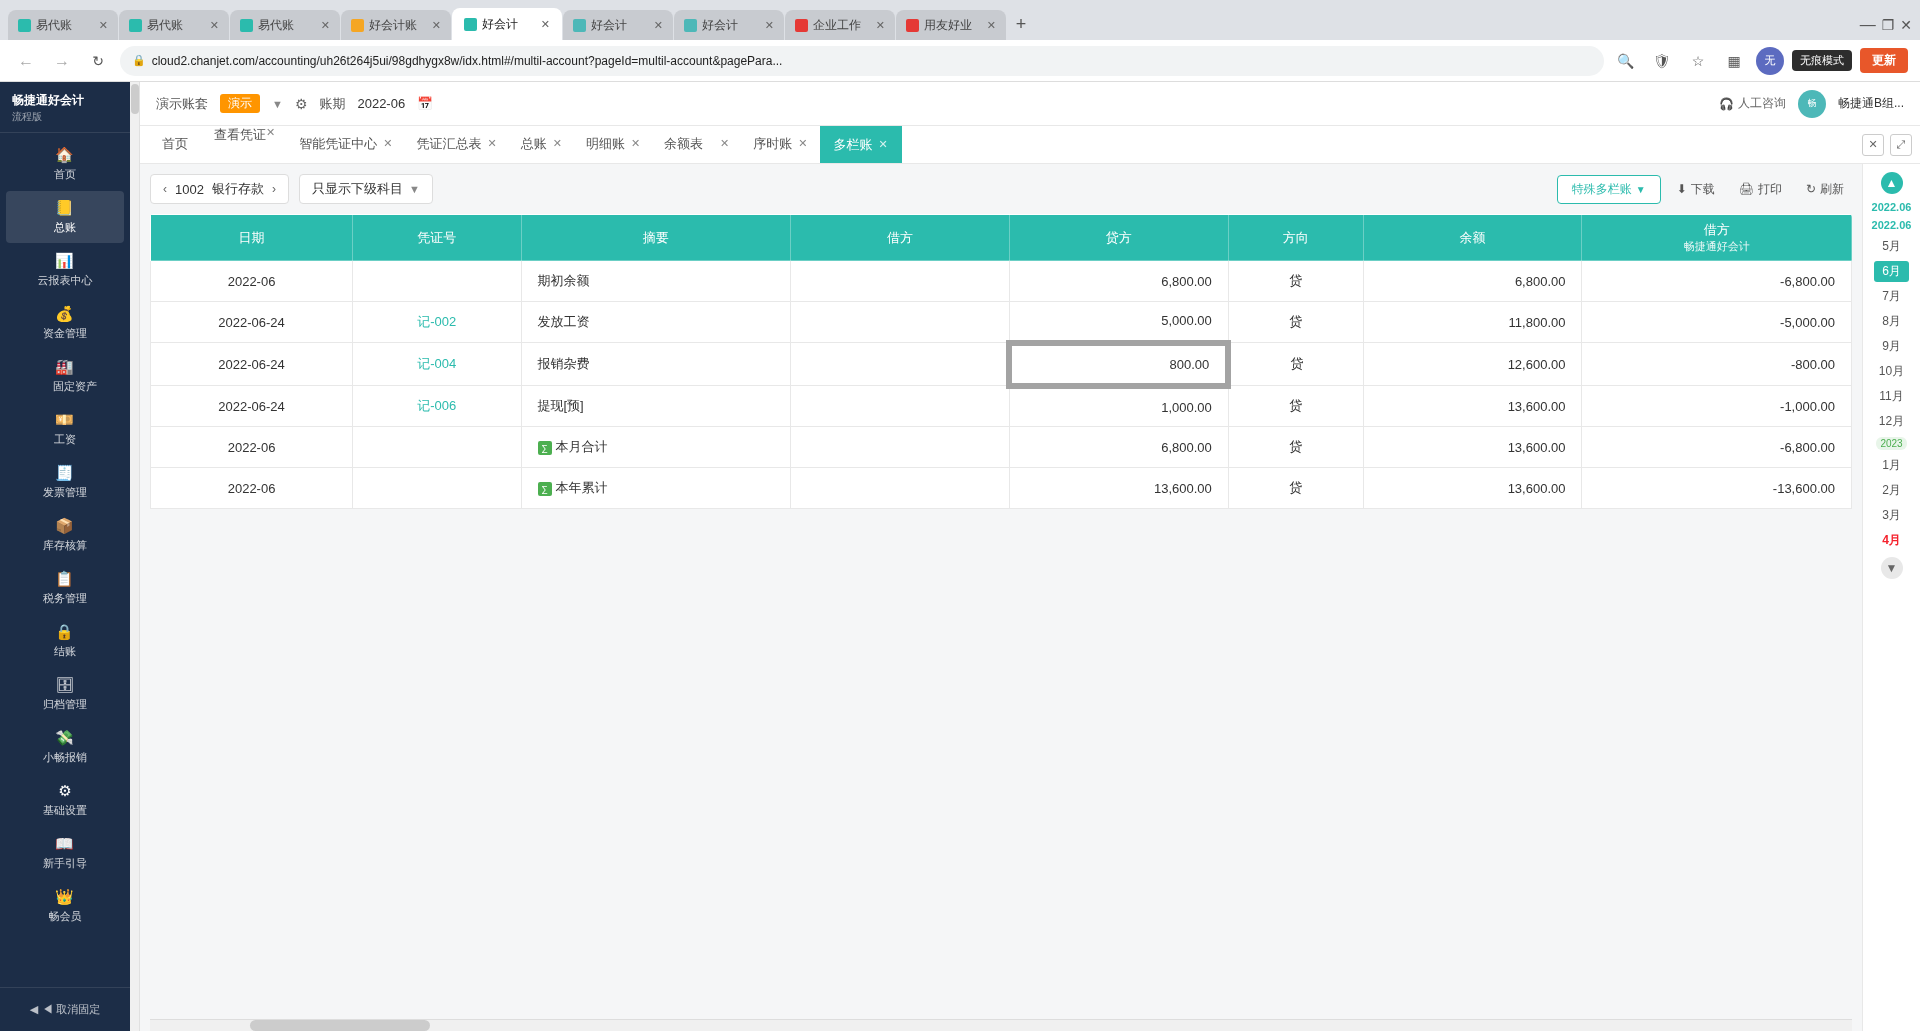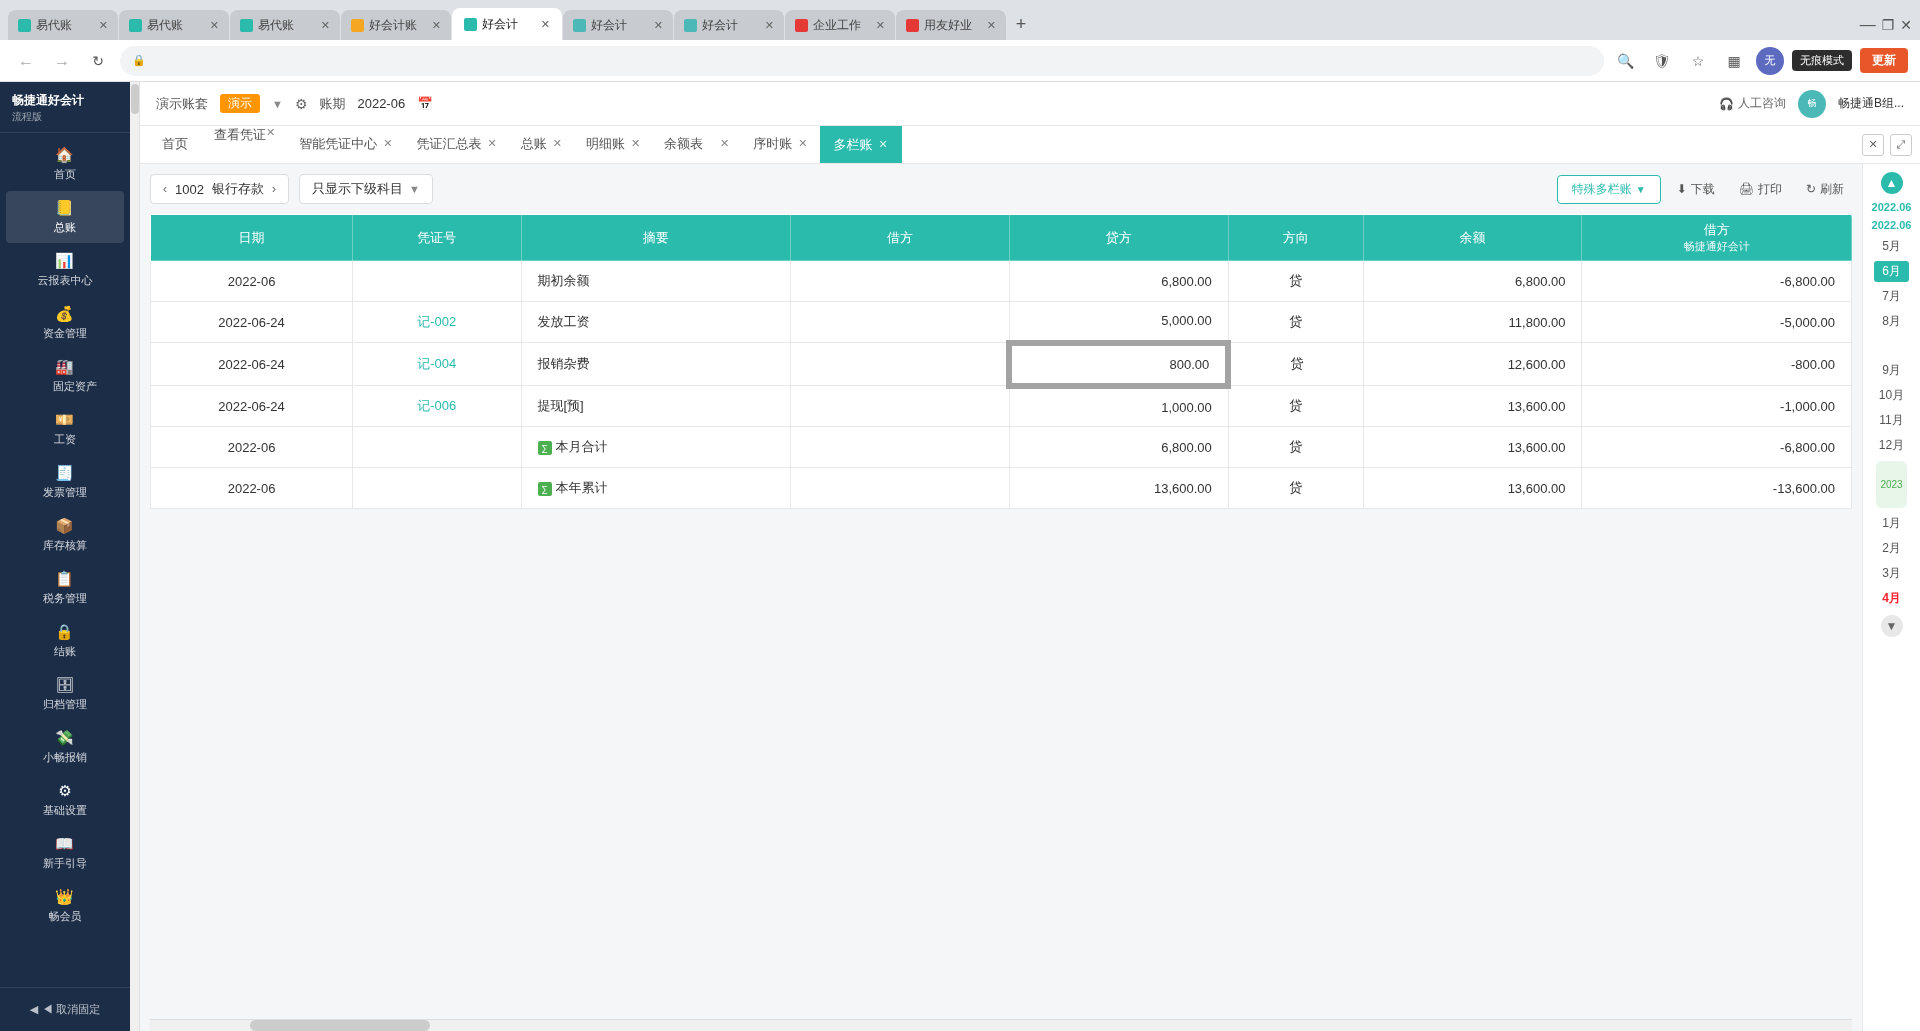--- a/index.html
+++ b/index.html
@@ -74,20 +74,21 @@
     <span style="font-size:14px;color:#555;cursor:pointer;">✕</span>
   </div>
 </div>
 
 <div style="background:#fff;height:42px;display:flex;align-items:center;padding:0 12px;gap:8px;border-bottom:1px solid #ddd;">
   <div style="width:28px;height:28px;display:flex;align-items:center;justify-content:center;border-radius:50%;cursor:pointer;color:#aaa;font-size:16px;">←</div>
   <div style="width:28px;height:28px;display:flex;align-items:center;justify-content:center;border-radius:50%;cursor:pointer;color:#aaa;font-size:16px;">→</div>
   <div style="width:28px;height:28px;display:flex;align-items:center;justify-content:center;border-radius:50%;cursor:pointer;color:#555;font-size:14px;">↻</div>
   <div style="flex:1;height:30px;background:#f1f3f4;border-radius:15px;display:flex;align-items:center;padding:0 12px;gap:6px;">
     <span style="font-size:11px;color:#555;">🔒</span>
+    <span style="font-size:12px;color:#222;flex:1;">cloud2.chanjet.com/accounting/uh26t264j5ui/98gdhygx8w/idx.html#/multil-account?pageId=multil-account&amp;pagePara...</span>
   </div>
   <div style="width:28px;height:28px;display:flex;align-items:center;justify-content:center;cursor:pointer;color:#555;font-size:14px;">🔍</div>
   <div style="width:28px;height:28px;display:flex;align-items:center;justify-content:center;cursor:pointer;color:#555;font-size:14px;">🛡</div>
   <div style="width:28px;height:28px;display:flex;align-items:center;justify-content:center;cursor:pointer;color:#555;font-size:14px;">☆</div>
   <div style="width:28px;height:28px;display:flex;align-items:center;justify-content:center;cursor:pointer;color:#555;font-size:14px;">▦</div>
   <div style="width:28px;height:28px;border-radius:50%;background:#5c6bc0;display:flex;align-items:center;justify-content:center;color:#fff;font-size:11px;cursor:pointer;">无</div>
   <div style="background:#2d2d2d;color:#fff;border-radius:4px;padding:3px 8px;font-size:11px;cursor:pointer;">无痕模式</div>
   <div style="background:#e8572a;color:#fff;border-radius:4px;padding:4px 12px;font-size:12px;cursor:pointer;font-weight:bold;">更新</div>
 </div>
 
@@ -401,25 +402,25 @@
 
         <div style="width:22px;height:22px;background:#2bbbad;border-radius:50%;display:flex;align-items:center;justify-content:center;color:#fff;font-size:12px;cursor:pointer;margin:4px 0;flex-shrink:0;">▲</div>
 
         <div style="font-size:11px;color:#2bbbad;font-weight:bold;padding:3px 0;cursor:pointer;text-align:center;">2022.06</div>
         <div style="font-size:11px;color:#2bbbad;font-weight:bold;padding:3px 0;cursor:pointer;text-align:center;">2022.06</div>
 
         <div style="font-size:12px;color:#555;padding:4px 0;cursor:pointer;text-align:center;">5月</div>
         <div style="font-size:12px;color:#fff;background:#2bbbad;border-radius:3px;padding:2px 8px;cursor:pointer;text-align:center;margin:2px 0;">6月</div>
         <div style="font-size:12px;color:#555;padding:4px 0;cursor:pointer;text-align:center;">7月</div>
         <div style="font-size:12px;color:#555;padding:4px 0;cursor:pointer;text-align:center;">8月</div>
-        <div style="font-size:12px;color:#555;padding:4px 0;cursor:pointer;text-align:right;margin-top:24px;">9月</div>
+        <div style="font-size:12px;color:#555;padding:4px 0;cursor:pointer;text-align:right;">9月</div>
         <div style="font-size:12px;color:#555;padding:4px 0;cursor:pointer;text-align:center;">10月</div>
         <div style="font-size:12px;color:#555;padding:4px 0;cursor:pointer;text-align:center;">11月</div>
         <div style="font-size:12px;color:#555;padding:4px 0;cursor:pointer;text-align:center;">12月</div>
-        <div style="font-size:10px;color:#4caf50;background:#e8f5e9;border-radius:6px;padding:18px 4px;margin:3px 0;text-align:center;">2023</div>
+        <div style="font-size:10px;color:#4caf50;background:#e8f5e9;border-radius:6px;padding:1px 4px;margin:3px 0;text-align:center;">2023</div>
         <div style="font-size:12px;color:#555;padding:4px 0;cursor:pointer;text-align:center;">1月</div>
         <div style="font-size:12px;color:#555;padding:4px 0;cursor:pointer;text-align:center;">2月</div>
         <div style="font-size:12px;color:#555;padding:4px 0;cursor:pointer;text-align:center;">3月</div>
         <div style="font-size:12px;color:#f5222d;padding:4px 0;cursor:pointer;text-align:center;font-weight:bold;">4月</div>
 
         <div style="width:22px;height:22px;background:#e8e8e8;border-radius:50%;display:flex;align-items:center;justify-content:center;color:#666;font-size:12px;cursor:pointer;margin:4px 0;flex-shrink:0;">▼</div>
       </div>
     </div>
   </div>
 </div>

